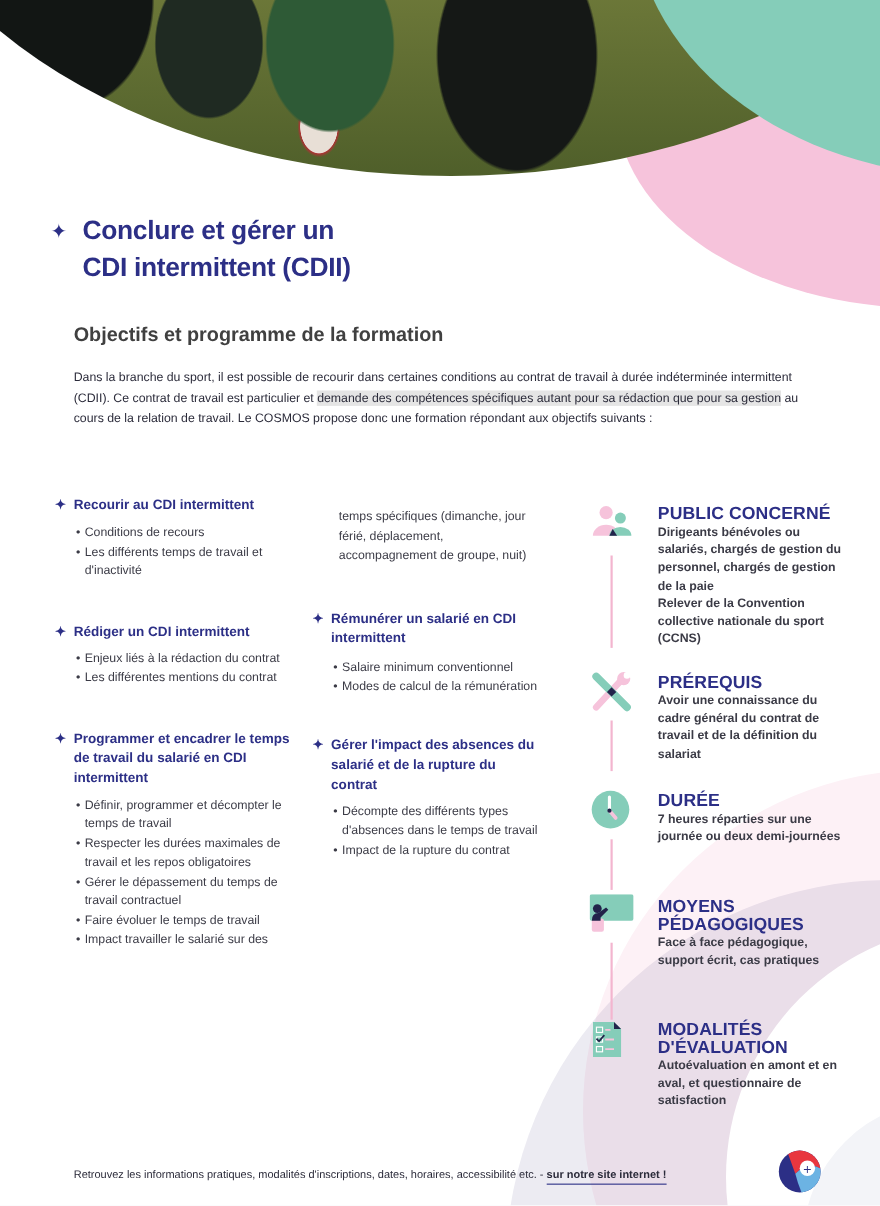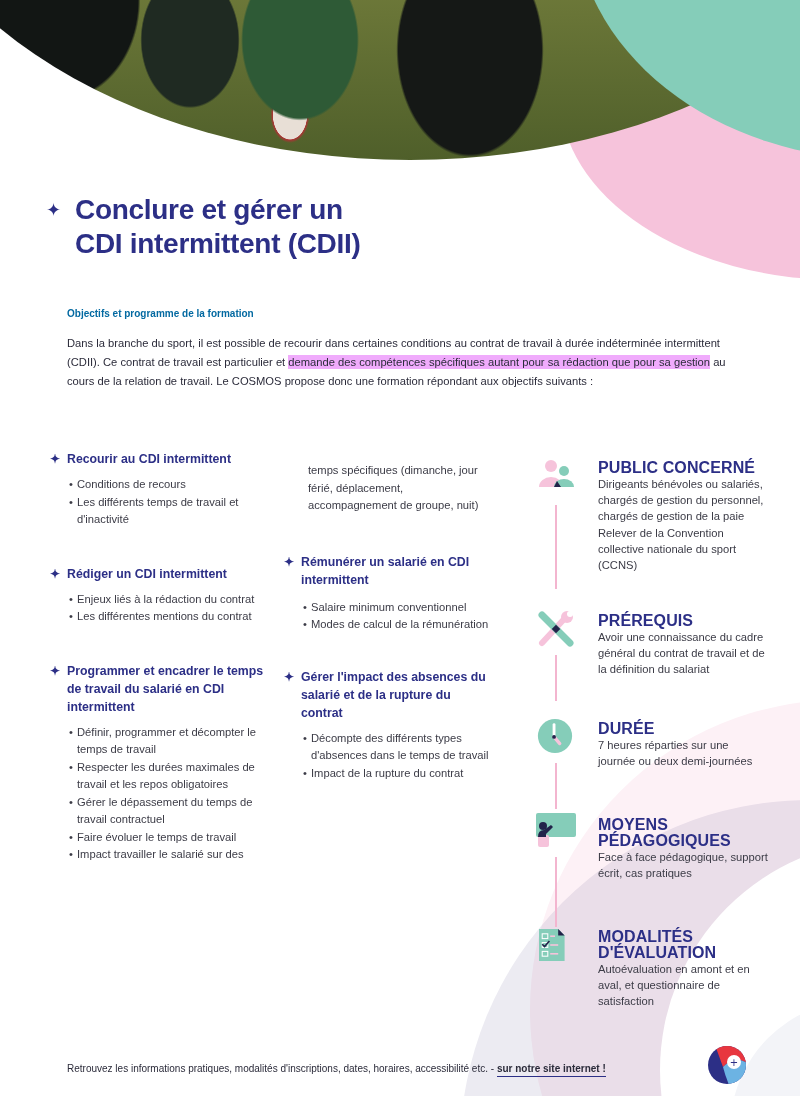--- a/index.html
+++ b/index.html
@@ -40,47 +40,47 @@
     }
     .fade-circle {
       position: absolute; left: 730px; top: 1000px; width: 260px; height: 260px;
       border-radius: 50%; background: #f3f4f8;
     }
 
     .content { position: relative; z-index: 1; }
 
     .title-block { position: absolute; left: 46px; top: 193px; }
     .title-star { position: absolute; left: 0; top: 6px; color: #2c2f86; font-size: 18px; }
-    .title-text { margin-left: 29px; font-weight: 700; font-size: 28px; line-height: 34px; color: #2c2f86; letter-spacing: -0.3px; }
-
-    .section-heading { position: absolute; left: 67px; top: 308px; font-weight: 700; font-size: 10px; color: #0369a1; }
+    .title-text { margin-left: 29px; font-weight: 700; font-size: 24px; line-height: 34px; color: #2c2f86; letter-spacing: -0.3px; }
+
+    .section-heading { position: absolute; left: 67px; top: 294px; font-weight: 700; font-size: 18px; color: #404040; }
 
     .intro { position: absolute; left: 67px; top: 334px; width: 672px; font-size: 11.2px; line-height: 19px; color: #2b2b3a; }
-    .intro mark { background: #f0abfc; color: #2b2b3a; padding: 1px 0; }
+    .intro mark { background: #e5e5e5; color: #2b2b3a; padding: 1px 0; }
 
     .col { position: absolute; font-size: 11.2px; line-height: 17.5px; }
     .col1 { left: 50px; top: 450px; width: 215px; }
     .col2 { left: 284px; top: 446px; width: 205px; }
 
     .module { margin-bottom: 0; }
     .module-title { position: relative; padding-left: 17px; font-weight: 700; font-size: 12.3px; line-height: 18px; color: #2c2f86; }
     .module-title .star { position: absolute; left: 0; top: 0; font-size: 12px; color: #2c2f86; }
     .bullets { list-style: none; margin-top: 8px; padding-left: 19px; }
     .bullets li { position: relative; padding-left: 8px; color: #3b3b46; }
     .bullets li::before { content: "•"; position: absolute; left: 0; top: 0; }
     .bullets.cont { margin-top: 16px; padding-left: 24px; }
     .bullets.cont li { padding-left: 0; }
     .bullets.cont li::before { content: ""; }
 
     .timeline { position: absolute; left: 536px; top: 455px; }
     .tl-item { position: absolute; left: 0; width: 240px; }
     .tl-icon { position: absolute; left: 0; top: 0; width: 40px; height: 40px; }
     .tl-body { position: absolute; left: 62px; top: 0; width: 170px; }
     .tl-title { font-weight: 700; font-size: 16px; line-height: 16px; color: #2c2f86; letter-spacing: 0.1px; }
-    .tl-text { font-size: 11.2px; line-height: 16.2px; color: #3b3b46; }
+    .tl-text { font-size: 11.2px; line-height: 16.2px; color: #3b3b46; font-weight: bold; }
     .tl-line { position: absolute; left: 19px; width: 1.5px; background: #f3b5cf; }
 
     .footer { position: absolute; left: 67px; top: 1063px; font-size: 10px; color: #2b2b3a; }
     .footer a { color: #2b2b3a; font-weight: 700; text-decoration: none; border-bottom: 1.3px solid #2c2f86; padding-bottom: 2px; }
 
     .logo { position: absolute; left: 707px; top: 1045px; width: 40px; height: 40px; }
   </style>
 </head>
 <body>
 

